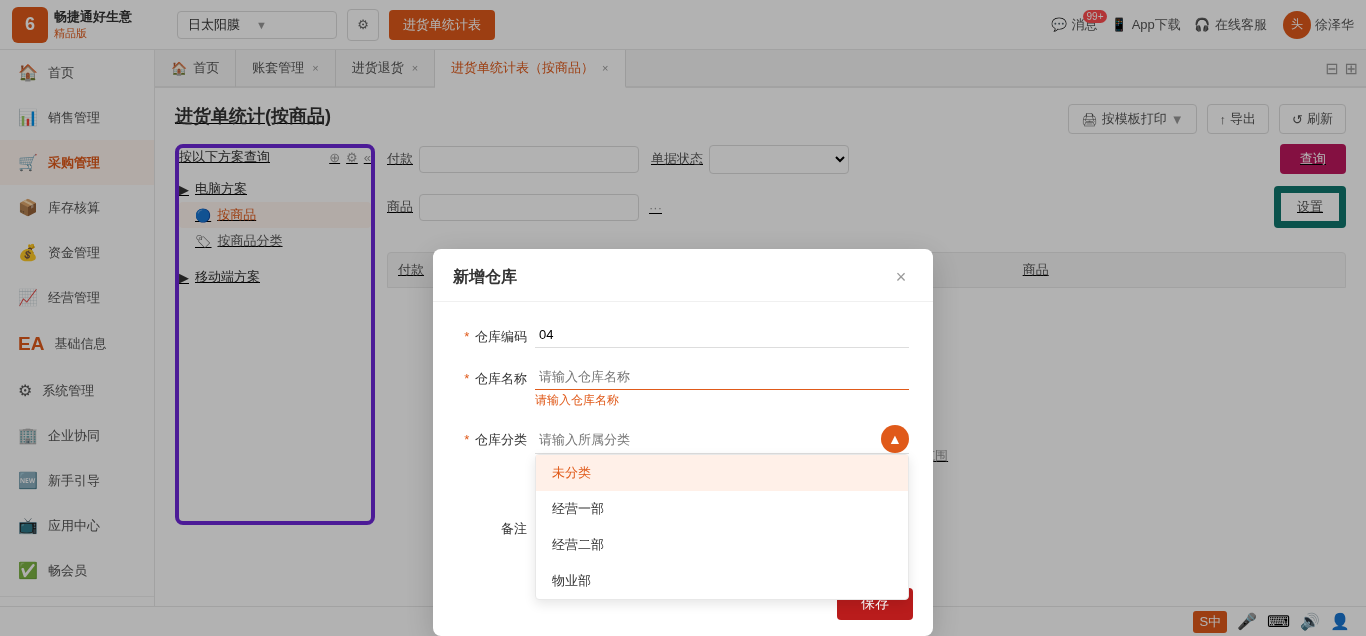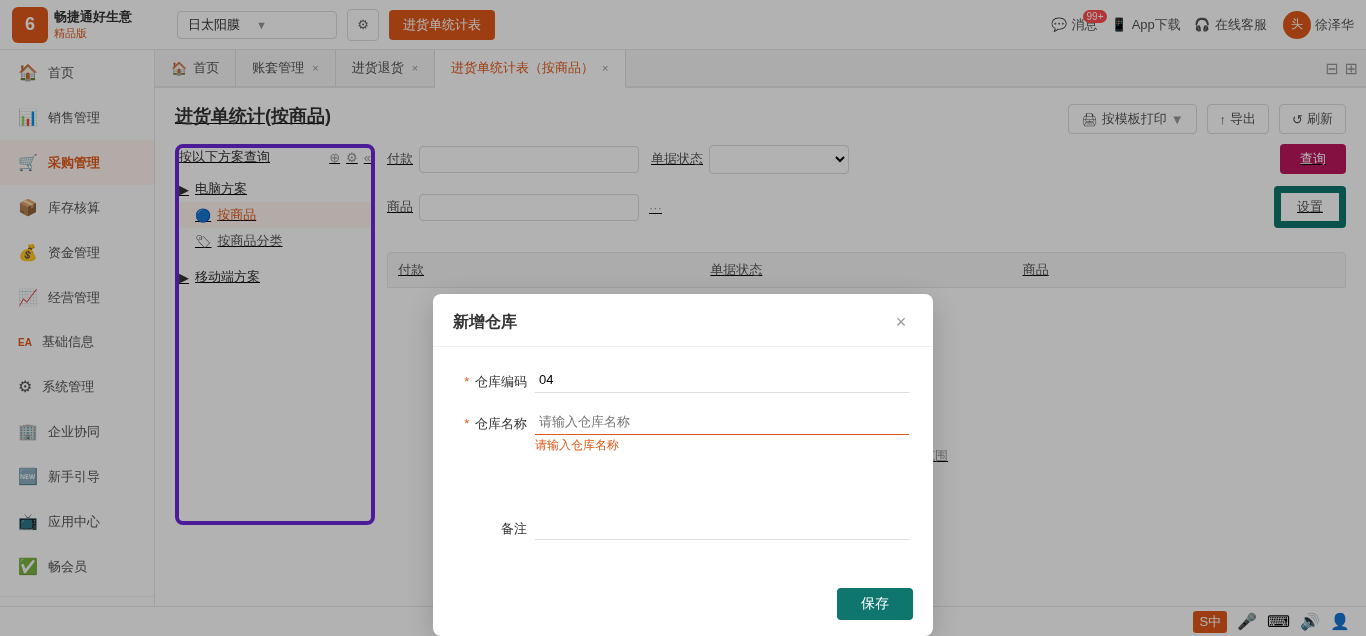--- a/index.html
+++ b/index.html
@@ -326,21 +326,21 @@
       cursor: pointer; font-size: 13px; color: #333;
     }
     .dropdown-item.selected { background: #fff0e8; color: #e05a1a; }
 
     .modal-footer {
       display: flex; justify-content: flex-end;
       padding: 12px 20px 16px;
       gap: 10px;
     }
     .btn-save {
-      background: #0f766e; color: #fff; border: none;
+      background: #b91c1c; color: #fff; border: none;
       border-radius: 4px; padding: 7px 24px; cursor: pointer; font-size: 14px;
     }
 
     
     .status-bar {
       height: 30px;
       background: #fff;
       border-top: 1px solid #e8e8e8;
       display: flex; align-items: center;
       padding: 0 16px;
@@ -422,21 +422,21 @@
     </div>
     <div class="sidebar-item">
       <span class="sidebar-icon">💰</span>
       <span>资金管理</span>
     </div>
     <div class="sidebar-item">
       <span class="sidebar-icon">📈</span>
       <span>经营管理</span>
     </div>
     <div class="sidebar-item">
-      <span class="sidebar-icon" style="font-size:10px;color:#e05a1a;font-weight:bold;">EA</span>
+      <span class="sidebar-icon" style="font-size:19px;color:#e05a1a;font-weight:bold;">EA</span>
       <span>基础信息</span>
     </div>
     <div class="sidebar-item">
       <span class="sidebar-icon">⚙</span>
       <span>系统管理</span>
     </div>
     <div class="sidebar-item">
       <span class="sidebar-icon">🏢</span>
       <span>企业协同</span>
     </div>
@@ -600,20 +600,39 @@
         <div class="form-label">
           <span class="required-star">*</span>
           <span>仓库名称</span>
         </div>
         <div class="form-control-wrap">
           <input class="form-control error" type="text" placeholder="请输入仓库名称" style="">
           <div class="error-msg">请输入仓库名称</div>
         </div>
       </div>
 
+      <div class="form-row" style="position:relative;">
+        <div class="form-label">
+          <span class="required-star">*</span>
+          <span>仓库分类</span>
+        </div>
+        <div class="form-control-wrap">
+          <div class="cat-select-wrap">
+            <input class="cat-input" type="text" placeholder="请输入所属分类" style="">
+            <div class="cat-arrow-btn">▲</div>
+          </div>
+
+          <div class="dropdown-menu">
+            <div class="dropdown-item selected">未分类</div>
+            <div class="dropdown-item">经营一部</div>
+            <div class="dropdown-item">经营二部</div>
+            <div class="dropdown-item">物业部</div>
+          </div>
+        </div>
+      </div>
 
       <div class="form-row" style="margin-top:60px;">
         <div class="form-label">
           <span>备注</span>
         </div>
         <div class="form-control-wrap">
           <input class="form-control" type="text" style="">
         </div>
       </div>
     </div>

